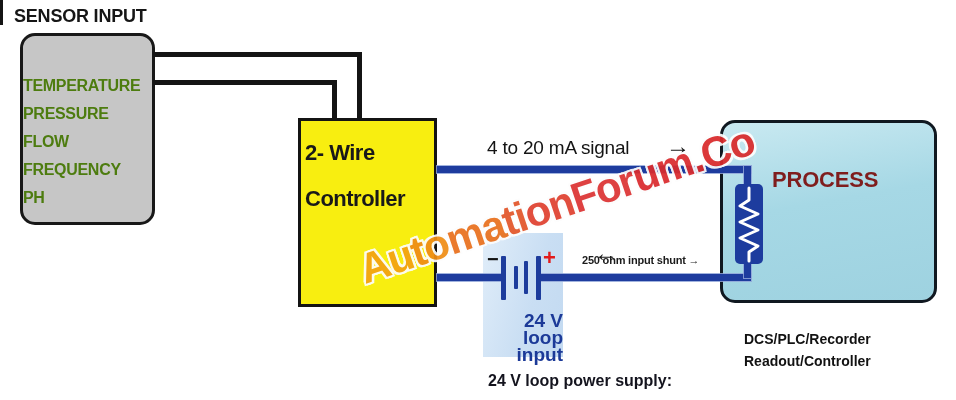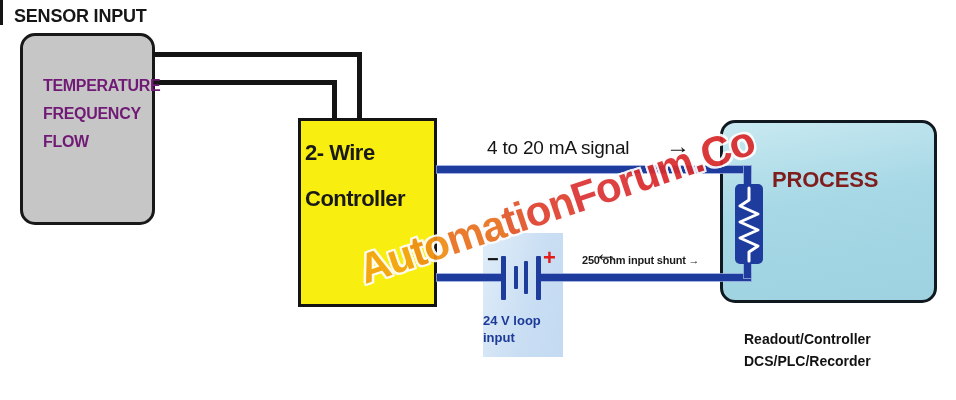--- a/index.html
+++ b/index.html
@@ -5,38 +5,38 @@
   html,body{margin:0;padding:0;background:#ffffff;}
   #stage{position:relative;width:956px;height:400px;background:#ffffff;overflow:hidden;
          font-family:"Liberation Sans",sans-serif;}
   .abs{position:absolute;}
 
   
   .sensor-box{left:20px;top:33px;width:135px;height:192px;background:#c6c6c6;
     border:3px solid #181818;border-radius:15px;z-index:1;box-sizing:border-box;}
   .sensor-title{left:14px;top:6px;font-size:18px;font-weight:bold;color:#161616;z-index:4;letter-spacing:-0.2px;}
   .sensor-list{left:23px;top:72px;width:130px;z-index:4;font-size:16px;font-weight:bold;
-    color:#701a75;line-height:28px;letter-spacing:-0.3px;margin-left:20px;}
+    color:#4d7c0f;line-height:28px;letter-spacing:-0.3px;}
 
   .tx-box{left:298px;top:118px;width:139px;height:189px;background:#f8ee10;
     border:3px solid #141414;z-index:1;box-sizing:border-box;}
   .tx-label{left:305px;top:130px;width:132px;font-size:22px;font-weight:bold;color:#191919;
     line-height:46px;z-index:4;letter-spacing:-0.5px;}
 
   .ctrl-box{left:720px;top:120px;width:217px;height:183px;
     background:linear-gradient(170deg,#c9e9f1 0%,#a6d8e5 45%,#9ed2e0 100%);
     border:3px solid #101820;border-radius:15px;z-index:1;box-sizing:border-box;}
   .ctrl-label{left:772px;top:160px;font-size:22px;font-weight:600;color:#7f1d1d;
     line-height:40px;z-index:4;letter-spacing:-0.2px;}
   .ctrl-caption{left:744px;top:328px;font-size:14px;font-weight:bold;color:#121212;
     line-height:22px;z-index:4;}
 
   .batt-box{left:483px;top:233px;width:80px;height:124px;
     background:linear-gradient(105deg,#e0edf9 0%,#c9def3 60%,#c3daf1 100%);z-index:1;}
-  .batt-label{left:483px;top:312px;width:80px;text-align:left;font-size:13px;
+  .batt-label{left:483px;top:312px;width:80px;text-align:right;font-size:19px;
     font-weight:bold;color:#1c3a98;line-height:17px;z-index:4;}
   .batt-caption{left:488px;top:372px;font-size:16px;font-weight:bold;color:#14141e;z-index:4;}
 
   
   .kwire{background:#141414;z-index:2;}
   .bwire{background:#1e3c9e;z-index:2;box-shadow:0 0 0 1px rgba(145,166,216,0.85);}
   .bar{background:#1d3c9c;z-index:3;border-radius:1px;}
 
   .resistor{left:735px;top:184px;width:28px;height:80px;background:#1d3c9e;
     border-radius:5px;z-index:3;}
@@ -63,42 +63,44 @@
 <body>
 
 <div id="stage">
 
   <div class="abs edge-mark"></div>
 
   <div class="abs sensor-title">SENSOR INPUT</div>
   <div class="abs sensor-box"></div>
   <div class="abs sensor-list">
     <div>TEMPERATURE</div>
+    <div>PRESSURE</div>
+    <div>FLOW</div>
     <div>FREQUENCY</div>
-    <div>FLOW</div>
+    <div>PH</div>
   </div>
 
   <div class="abs kwire" style="left:153px;top:52px;width:209px;height:5px;"></div>
   <div class="abs kwire" style="left:357px;top:52px;width:5px;height:66px;"></div>
   <div class="abs kwire" style="left:153px;top:80px;width:184px;height:5px;"></div>
   <div class="abs kwire" style="left:332px;top:80px;width:5px;height:38px;"></div>
 
   <div class="abs tx-box"></div>
   <div class="abs tx-label">
     <div>2- Wire</div>
     <div>Controller</div>
   </div>
 
   <div class="abs ctrl-box"></div>
   <div class="abs ctrl-label">
     <div>PROCESS</div>
   </div>
   <div class="abs ctrl-caption">
+    <div>DCS/PLC/Recorder</div>
     <div>Readout/Controller</div>
-    <div>DCS/PLC/Recorder</div>
   </div>
 
   <div class="abs bwire" style="left:437px;top:166px;width:314px;height:7px;"></div>
   <div class="abs bwire" style="left:744px;top:166px;width:7px;height:22px;"></div>
   <div class="abs bwire" style="left:437px;top:274px;width:67px;height:7px;"></div>
   <div class="abs bwire" style="left:539px;top:274px;width:212px;height:7px;"></div>
   <div class="abs bwire" style="left:744px;top:261px;width:7px;height:17px;"></div>
 
   <div class="abs resistor">
     <svg width="28" height="80" viewBox="0 0 28 80">
@@ -117,18 +119,19 @@
   <div>
     <div class="abs bar" style="left:501px;top:256px;width:5px;height:44px;"></div>
     <div class="abs bar" style="left:514px;top:266px;width:4px;height:23px;"></div>
     <div class="abs bar" style="left:524px;top:261px;width:4px;height:33px;"></div>
     <div class="abs bar" style="left:536px;top:256px;width:5px;height:44px;"></div>
   </div>
   <div class="abs batt-label">
     <div>24 V loop</div>
     <div>input</div>
   </div>
+  <div class="abs batt-caption">24 V loop power supply:</div>
 
   <div class="abs watermark">
     <span style="color: rgb(243, 163, 18);">Au</span><span style="color: rgb(239, 141, 21);">to</span><span style="color: rgb(233, 113, 30);">ma</span><span style="color: rgb(227, 86, 41);">ti</span><span style="color: rgb(223, 65, 48);">on</span><span style="color: rgb(220, 51, 51);">For</span><span style="color: rgb(218, 43, 46);">um</span><span style="color: rgb(217, 42, 43);">.Co</span>
   </div>
 
 </div>
 
 </body></html>

